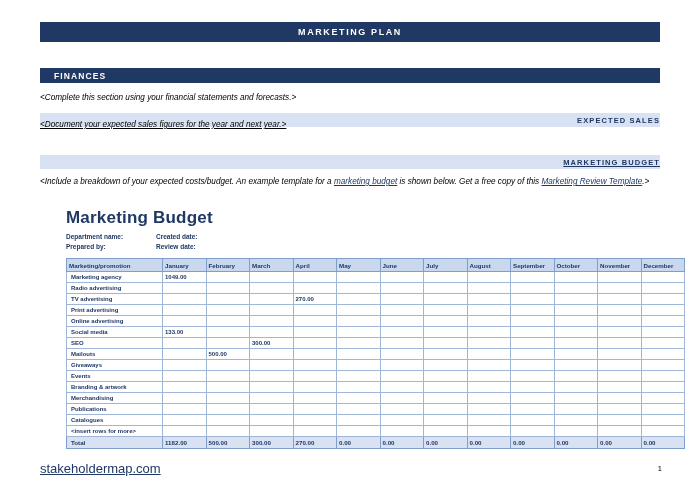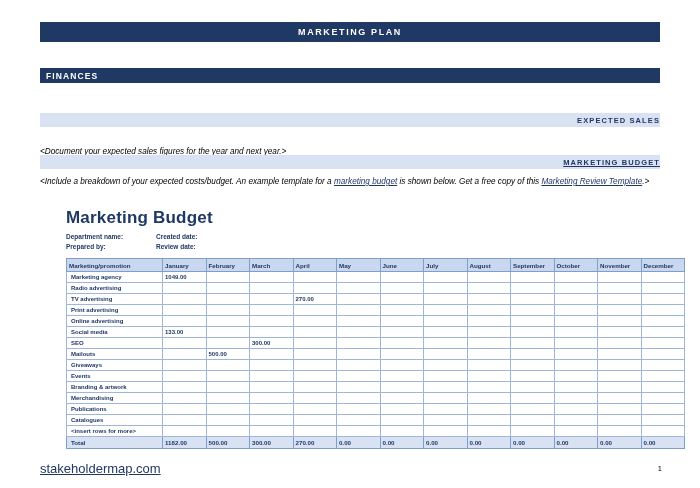--- a/index.html
+++ b/index.html
@@ -43,21 +43,21 @@
     left: 40px;
     width: 620px;
     height: 15px;
     background: #1f3864;
     color: #ffffff;
     font-size: 8.5px;
     font-weight: bold;
     letter-spacing: 1.1px;
     display: flex;
     align-items: center;
-    padding-left: 6px;
+    padding-left: 14px;
     box-sizing: border-box;
   }
   
   .sec-light {
     position: absolute;
     left: 40px;
     width: 620px;
     height: 14px;
     background: #d9e2f3;
     color: #1f3864;
@@ -179,25 +179,26 @@
 
 <div class="page">
 
   <div class="title-bar">
     <span>MARKETING PLAN</span>
   </div>
 
   <div class="sec-dark" style="top:68px;">
     <span>FINANCES</span>
   </div>
+  <div class="body-text" style="top:92px;">&lt;Complete this section using your financial statements and forecasts.&gt;</div>
 
   <div class="sec-light" style="top:113px;">
     <span>EXPECTED SALES</span>
   </div>
-  <div class="body-text" style="top:146px;">&lt;Document your expected sales figures for the year and next year.&gt;</div>
+  <div class="body-text" style="top:119px;text-decoration:underline;">&lt;Document your expected sales figures for the year and next year.&gt;</div>
 
   <div class="sec-light underline" style="top:155px;">
     <span>MARKETING BUDGET</span>
   </div>
 
   <div class="body-text" style="top:176px;"><span>&lt;Include a breakdown of your expected costs/budget. An example template for a </span><a class="lnk" href="#">marketing budget</a><span> is shown below. Get a free copy of this </span><a class="lnk" href="#">Marketing Review Template</a><span>.&gt;</span></div>
 
   <div class="budget">
     <div class="budget-title">Marketing Budget</div>
 

